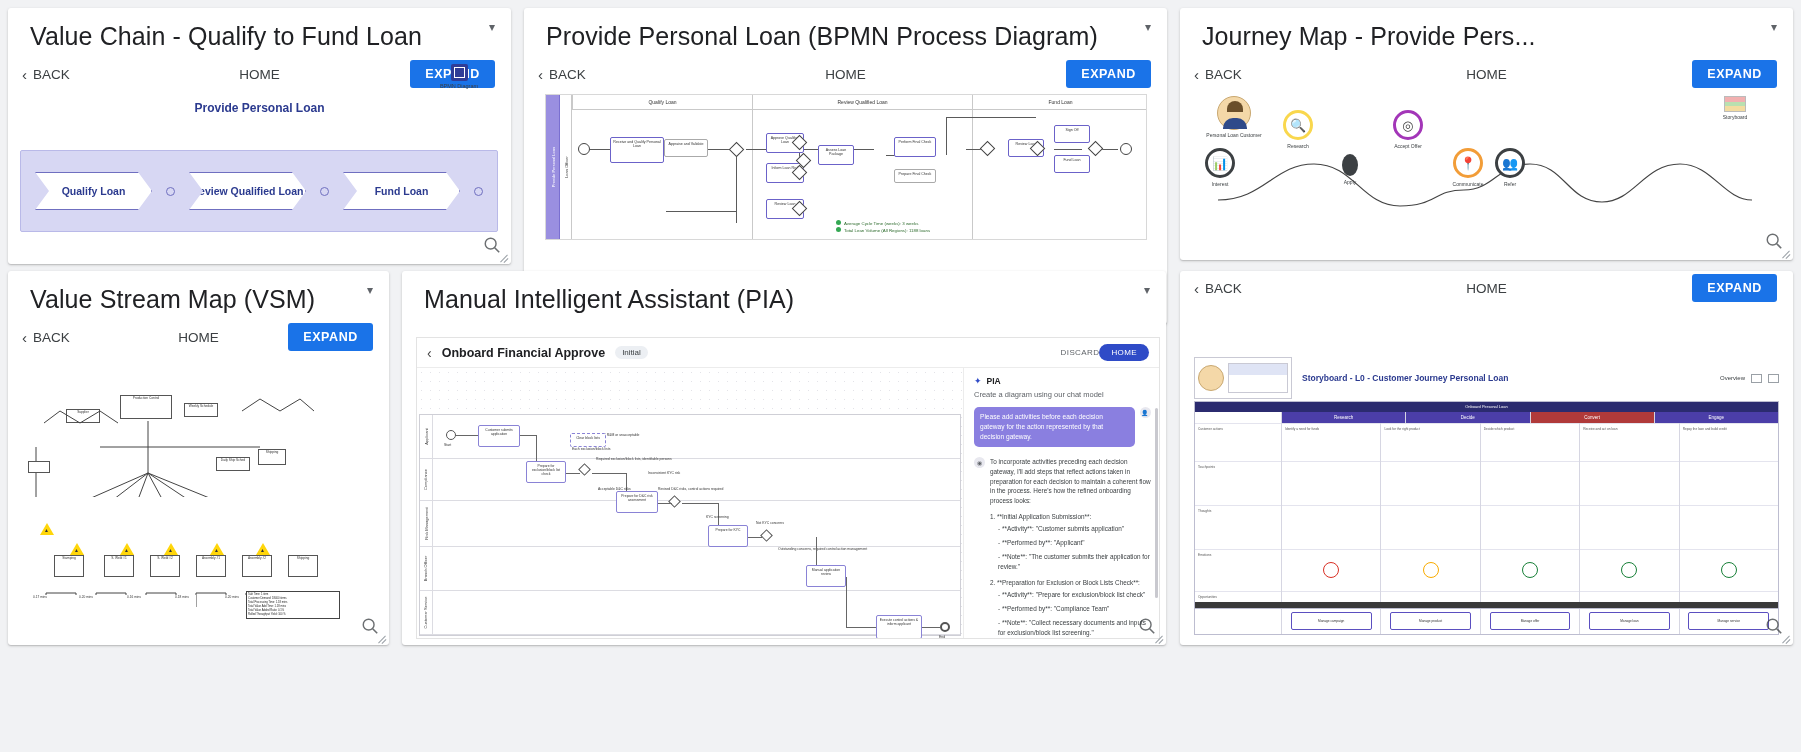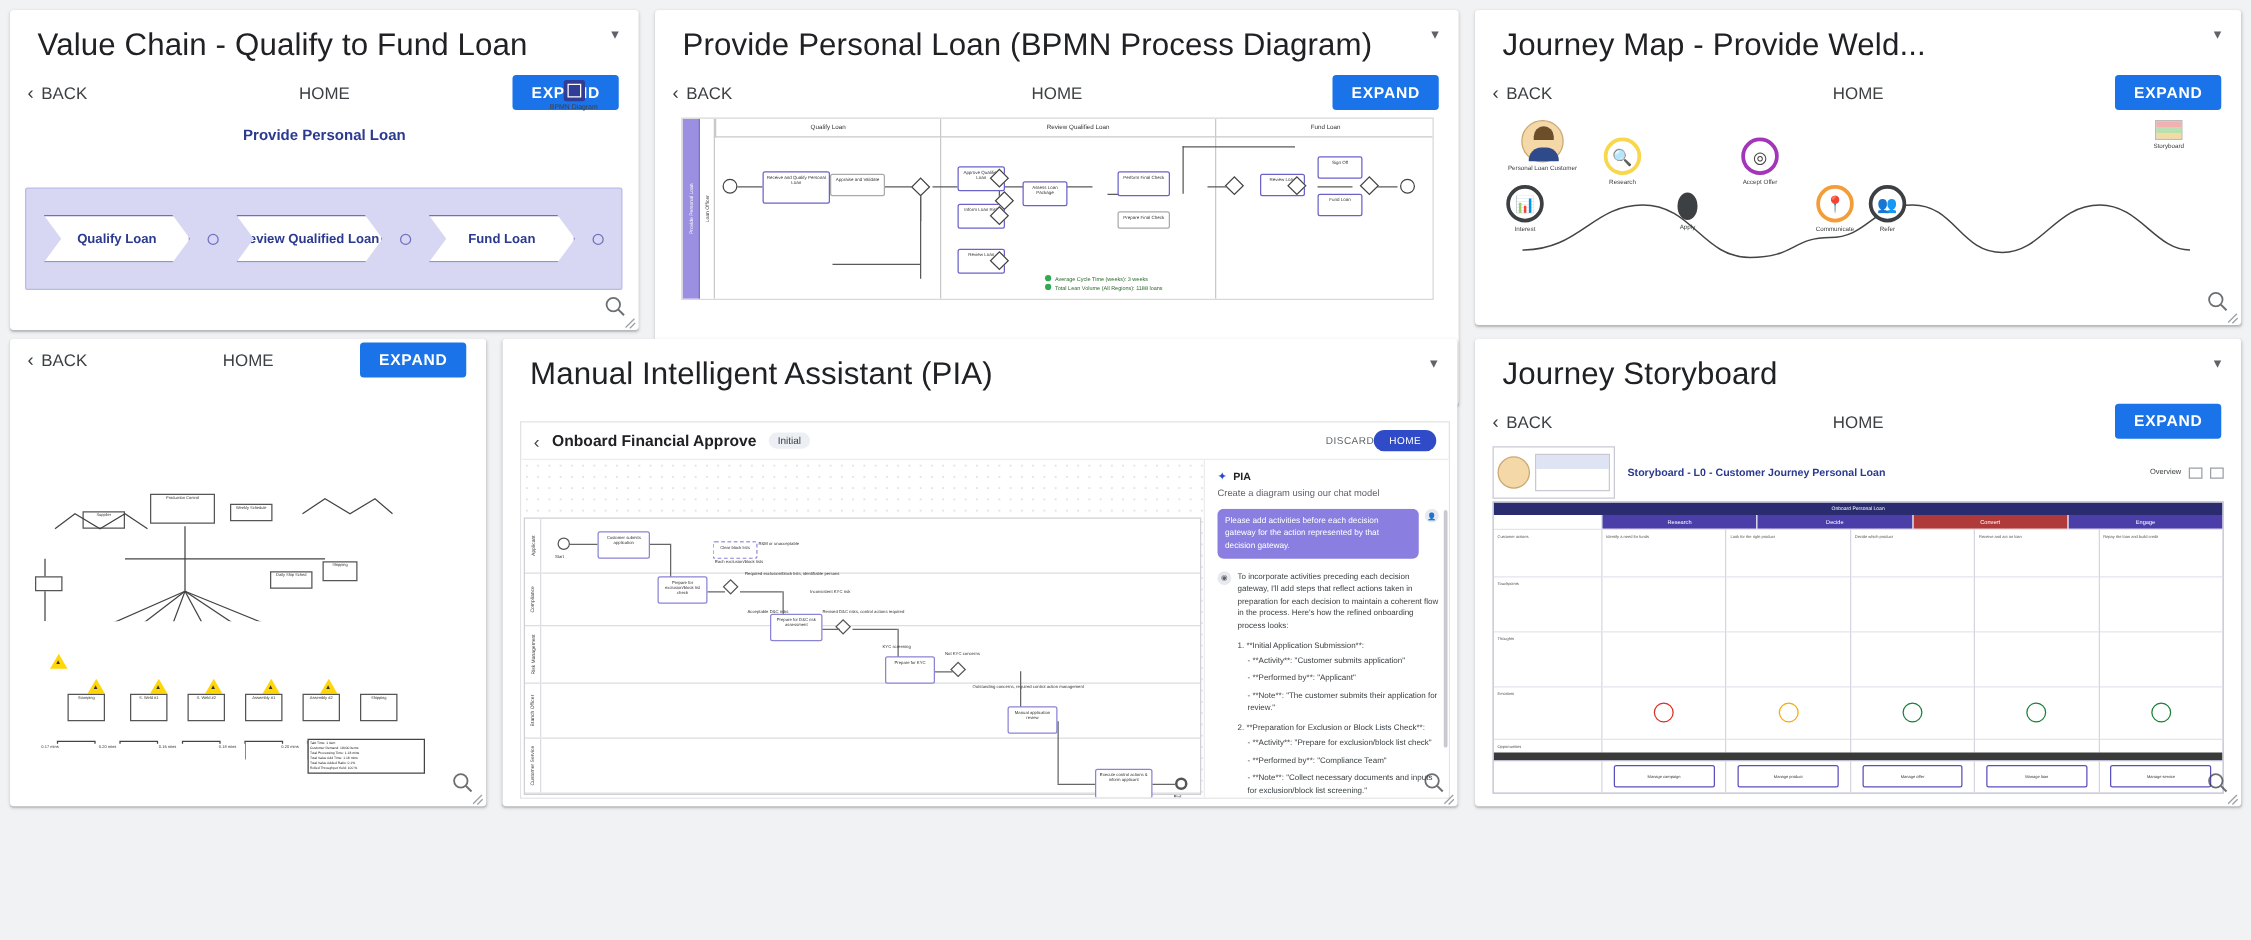--- a/index.html
+++ b/index.html
@@ -653,21 +653,21 @@
     </div>
 
     <svg class="magnifier" viewBox="0 0 20 20">
       <circle cx="8.5" cy="8.5" r="6" fill="none" stroke="#3c4043" stroke-width="1.6"></circle>
       <line x1="13" y1="13" x2="18" y2="18" stroke="#3c4043" stroke-width="1.8"></line>
     </svg>
     <div class="resize-grip"></div>
   </div>
 
   <div class="card" id="card-journey-map">
-    <div class="card-title">Journey Map - Provide Weld...</div>
+    <div class="card-title">Journey Map - Provide Pers...</div>
     <div class="card-collapse">▾</div>
 
     <div class="navbar">
       <div class="nav-back">
         <span class="chev">‹</span>
         <span>BACK</span>
       </div>
       <div class="nav-home">HOME</div>
       <button class="expand-btn">EXPAND</button>
     </div>
@@ -713,20 +713,21 @@
     </div>
 
     <svg class="magnifier" viewBox="0 0 20 20">
       <circle cx="8.5" cy="8.5" r="6" fill="none" stroke="#3c4043" stroke-width="1.6"></circle>
       <line x1="13" y1="13" x2="18" y2="18" stroke="#3c4043" stroke-width="1.8"></line>
     </svg>
     <div class="resize-grip"></div>
   </div>
 
   <div class="card" id="card-vsm">
+    <div class="card-title">Value Stream Map (VSM)</div>
     <div class="card-collapse">▾</div>
 
     <div class="navbar">
       <div class="nav-back">
         <span class="chev">‹</span>
         <span>BACK</span>
       </div>
       <div class="nav-home">HOME</div>
       <button class="expand-btn">EXPAND</button>
     </div>
@@ -932,21 +933,20 @@
     </div>
 
     <svg class="magnifier" viewBox="0 0 20 20">
       <circle cx="8.5" cy="8.5" r="6" fill="none" stroke="#3c4043" stroke-width="1.6"></circle>
       <line x1="13" y1="13" x2="18" y2="18" stroke="#3c4043" stroke-width="1.8"></line>
     </svg>
     <div class="resize-grip"></div>
   </div>
 
   <div class="card" id="card-storyboard">
-    <div class="card-title">Journey Storyboard</div>
     <div class="card-collapse">▾</div>
 
     <div class="navbar">
       <div class="nav-back">
         <span class="chev">‹</span>
         <span>BACK</span>
       </div>
       <div class="nav-home">HOME</div>
       <button class="expand-btn">EXPAND</button>
     </div>

